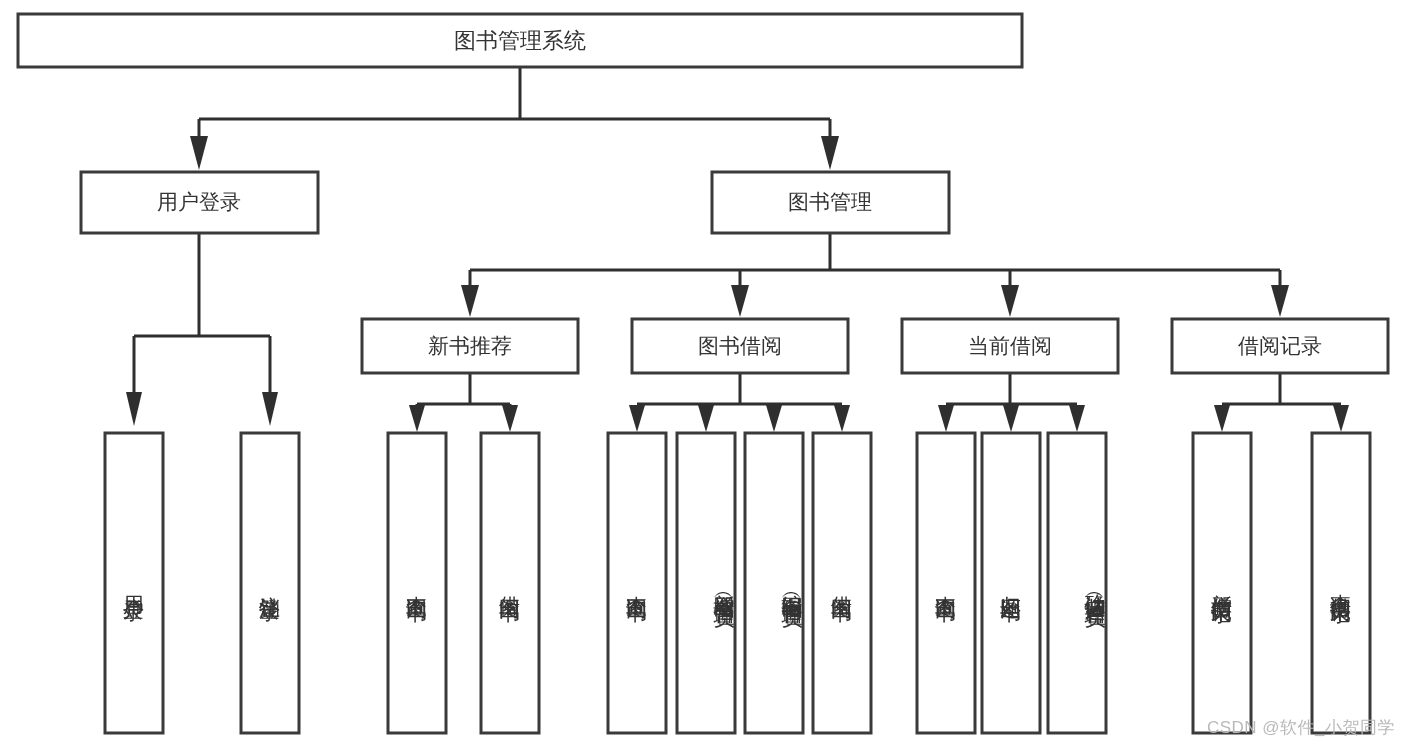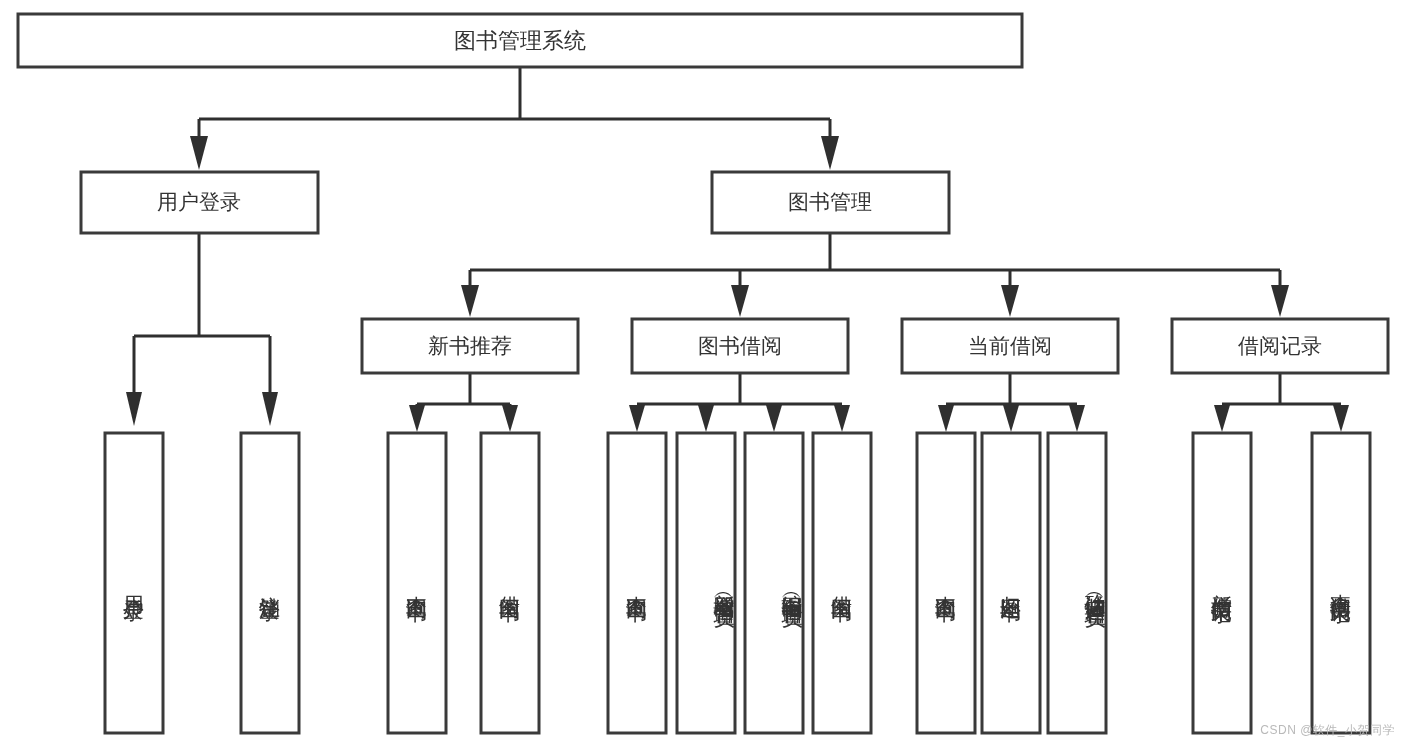--- a/index.html
+++ b/index.html
@@ -75,21 +75,21 @@
     align-items: center;
     justify-content: center;
     white-space: nowrap;
     pointer-events: none;
   }
   .watermark {
     position: absolute;
     right: 10px;
     bottom: 8px;
     font-family: "Liberation Sans", "DejaVu Sans", sans-serif;
-    font-size: 12px;
+    font-size: 17px;
     color: #b9b9b9;
     white-space: nowrap;
     letter-spacing: 0.5px;
   }
 </style>
 </head>
 <body>
 
 <div id="diagram-root">
 

